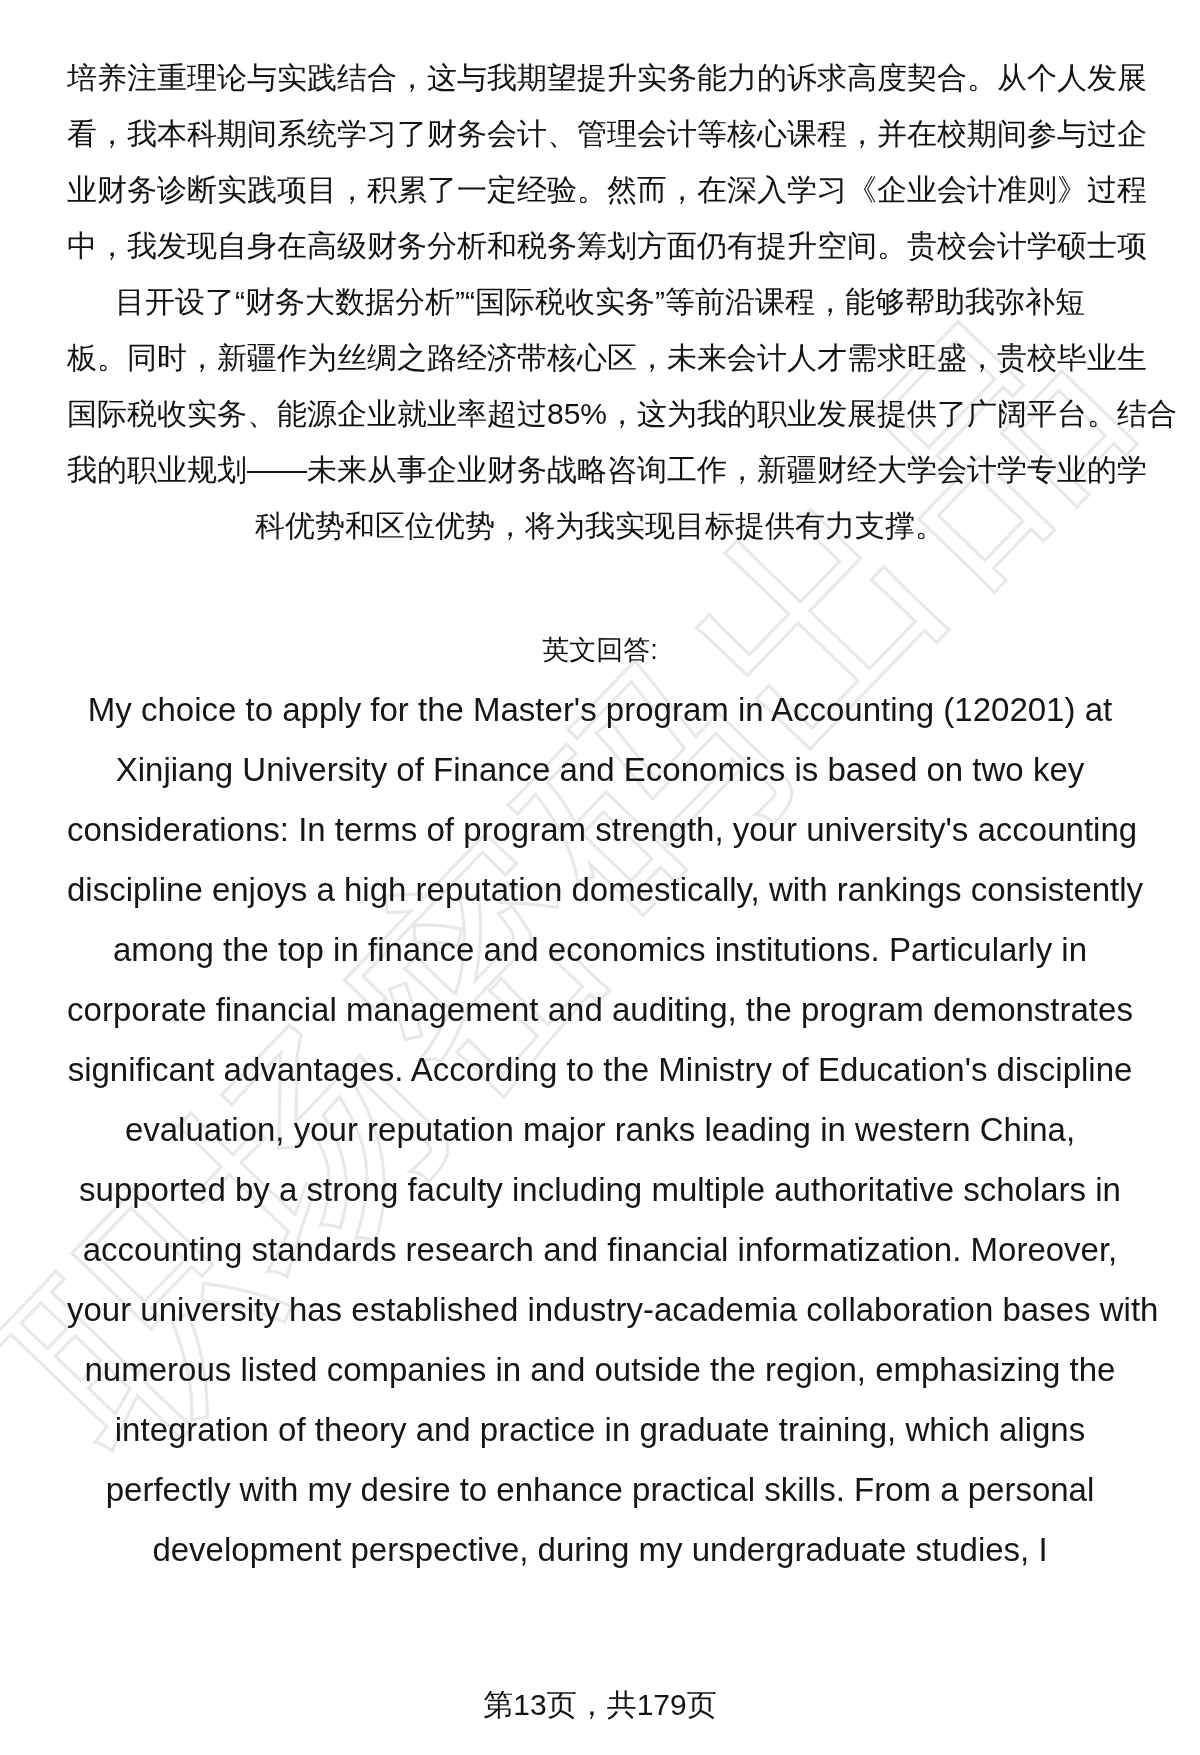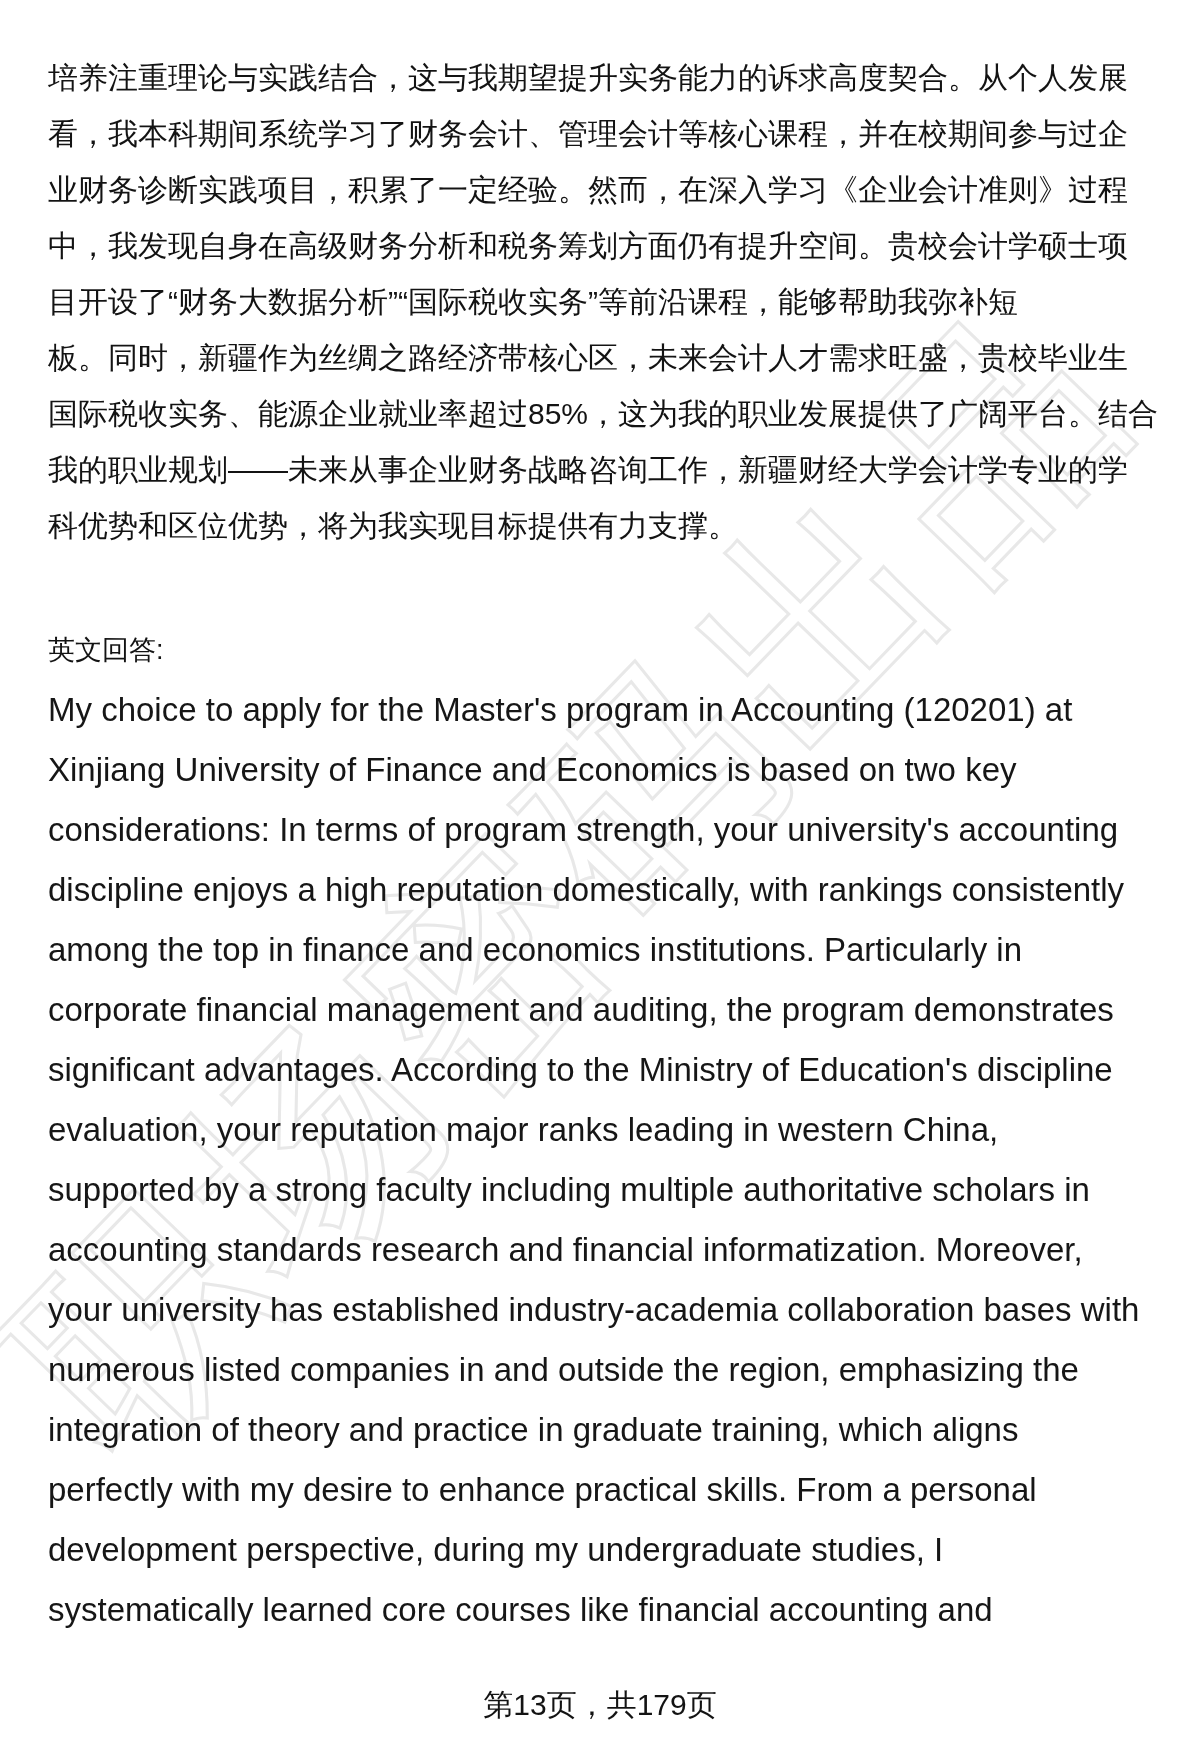--- a/index.html
+++ b/index.html
@@ -28,21 +28,22 @@
     color: #f0f0f0;
     -webkit-text-fill-color: #ffffff;
     -webkit-text-stroke: 3px #e8e8e8;
     z-index: 0;
     pointer-events: none;
     user-select: none;
   }
   .content {
     position: relative;
     z-index: 1;
-    padding: 50px 67px 0 48px;
+    padding: 50px 67px 0 67px;
+    text-align: center;
   }
   .cn-line {
     font-size: 30px;
     height: 56px;
     line-height: 56px;
     white-space: nowrap;
     color: #131313;
   }
   .en-section { margin-top: 66px; }
   .en-label {
@@ -102,21 +103,20 @@
           <div class="en-line">corporate financial management and auditing, the program demonstrates</div>
           <div class="en-line">significant advantages. According to the Ministry of Education's discipline</div>
           <div class="en-line">evaluation, your reputation major ranks leading in western China,</div>
           <div class="en-line">supported by a strong faculty including multiple authoritative scholars in</div>
           <div class="en-line">accounting standards research and financial informatization. Moreover,</div>
           <div class="en-line">your university has established industry-academia collaboration bases with</div>
           <div class="en-line">numerous listed companies in and outside the region, emphasizing the</div>
           <div class="en-line">integration of theory and practice in graduate training, which aligns</div>
           <div class="en-line">perfectly with my desire to enhance practical skills. From a personal</div>
           <div class="en-line">development perspective, during my undergraduate studies, I</div>
-          <div class="en-line">systematically learned core courses like financial accounting and</div>
         </div>
     </div>
 
   </div>
 
   <div class="footer">第13页，共179页</div>
 
 </div>
 
 </body></html>

